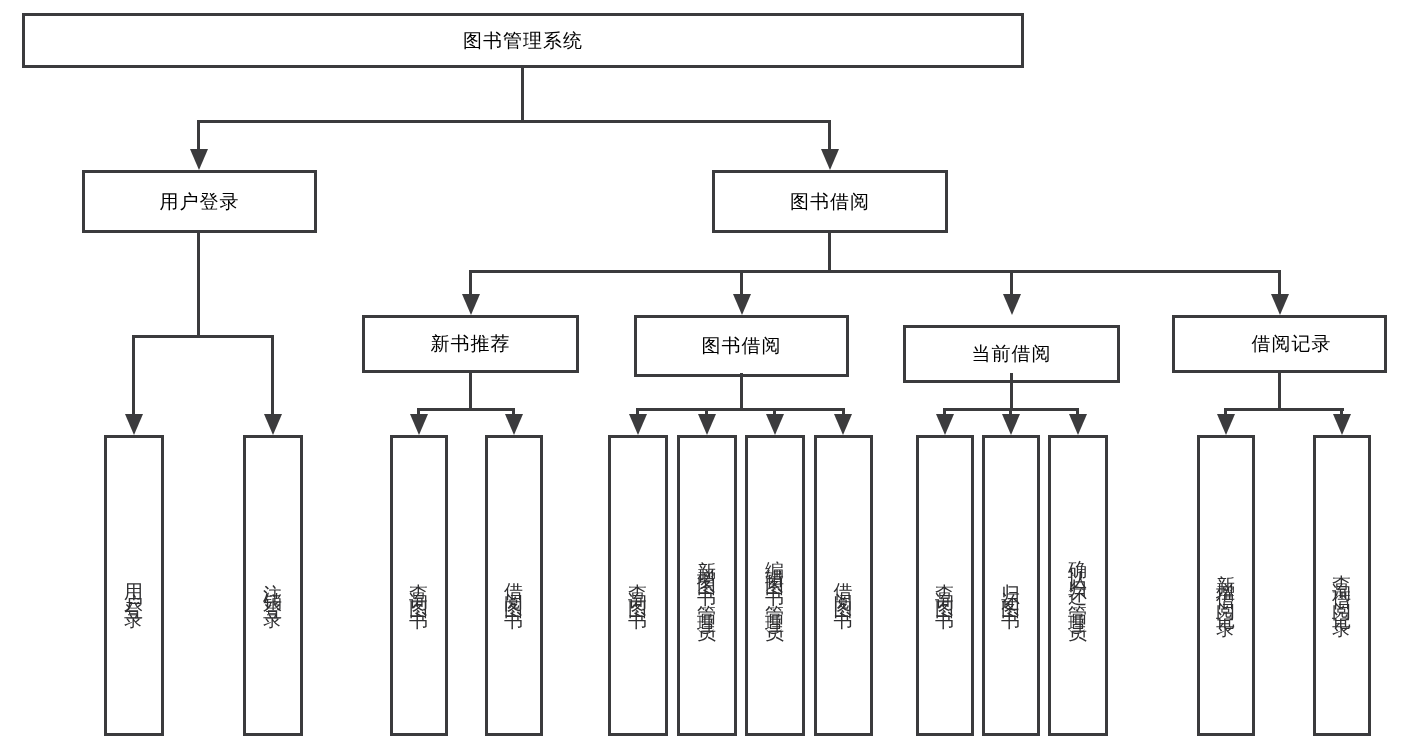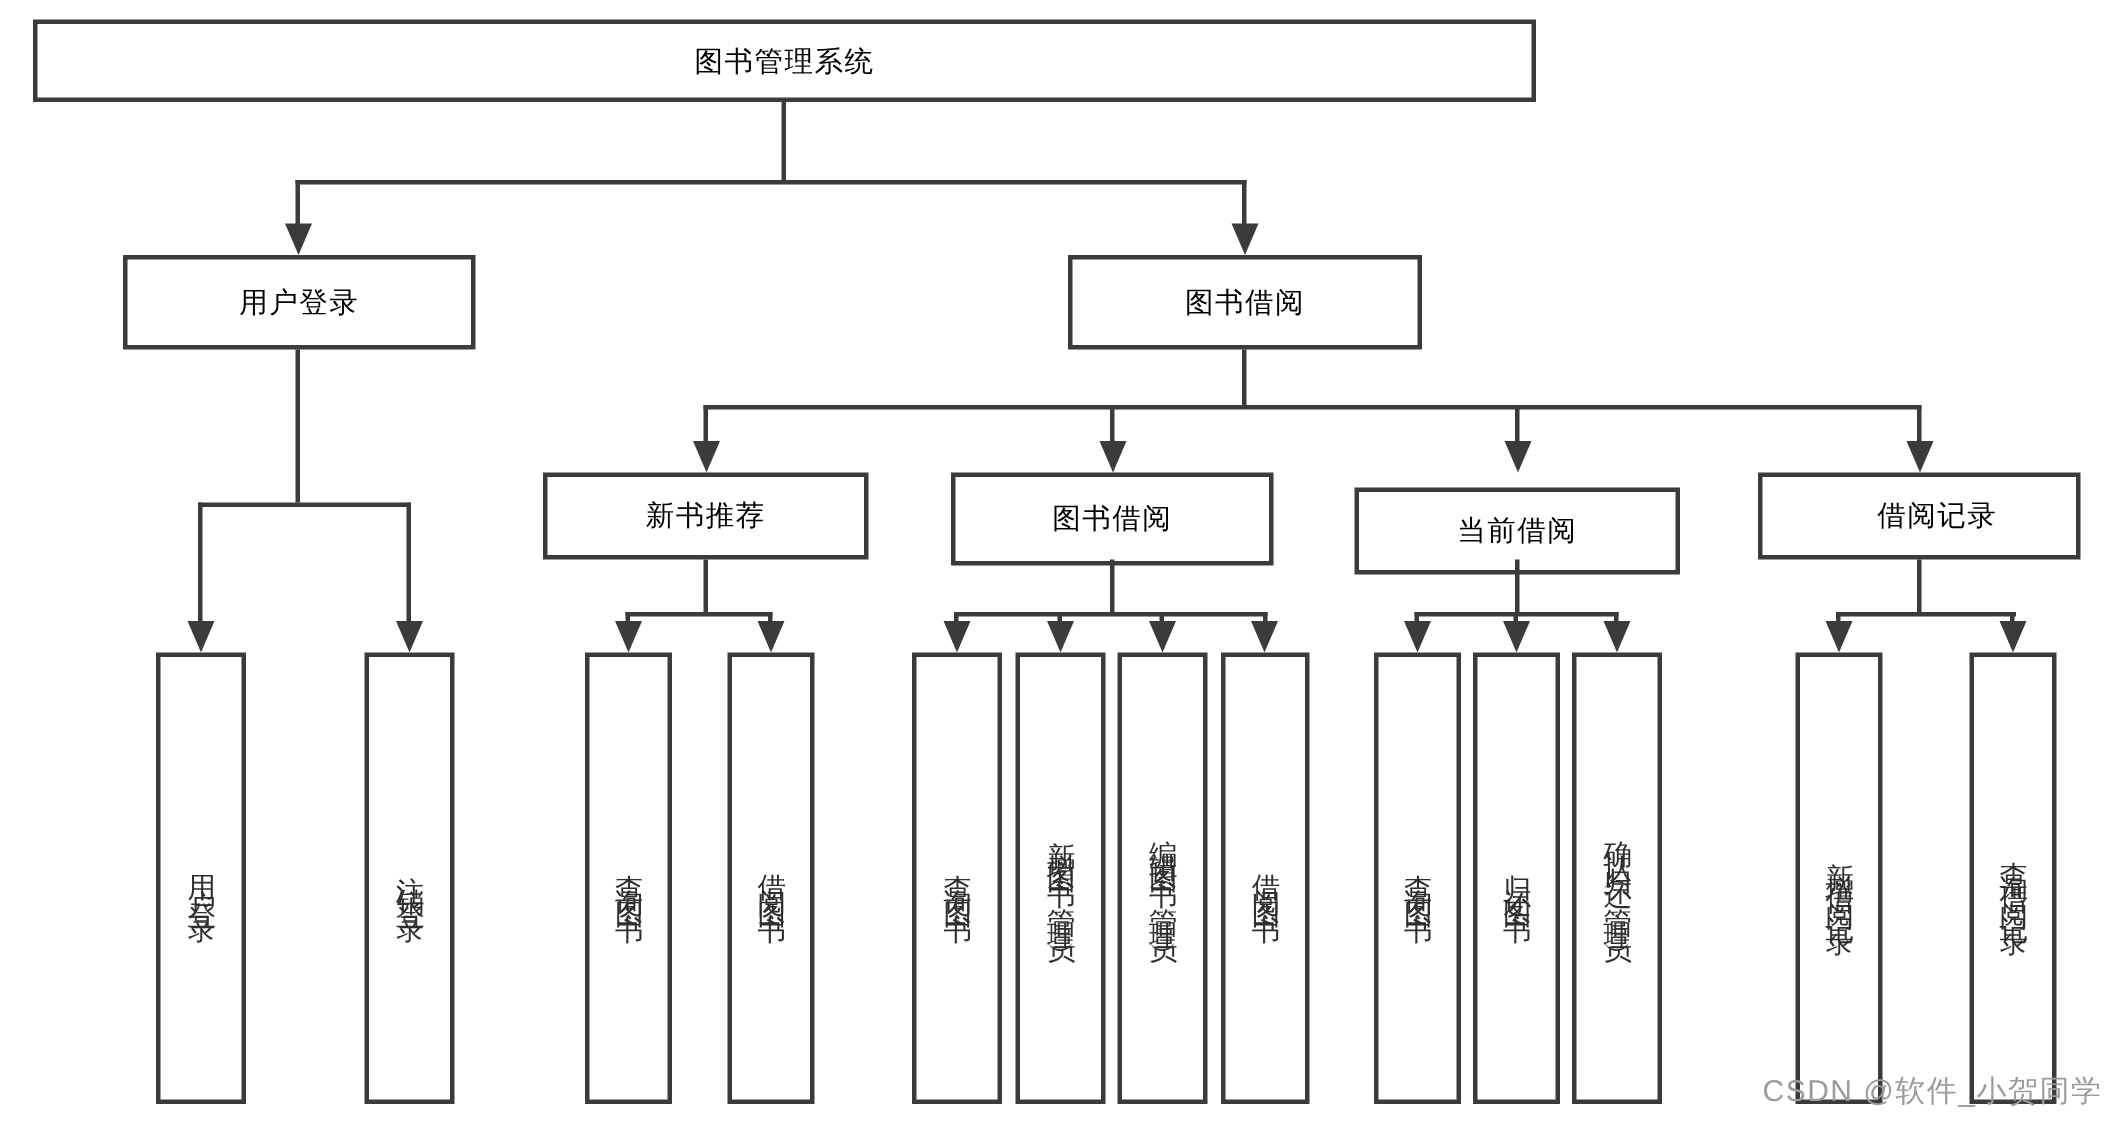--- a/index.html
+++ b/index.html
@@ -157,15 +157,14 @@
     <span class="vtext">确认归还（管理员）</span>
   </div>
 
   <div class="box" style="left:1197px;top:435px;width:58px;height:301px;">
     <span class="vtext">新增借阅记录</span>
   </div>
   <div class="box" style="left:1313px;top:435px;width:58px;height:301px;">
     <span class="vtext">查询借阅记录</span>
   </div>
 
-  <div class="watermark">CSDN @软件_小贺同学</div>
 
 </div>
 
 </body></html>

